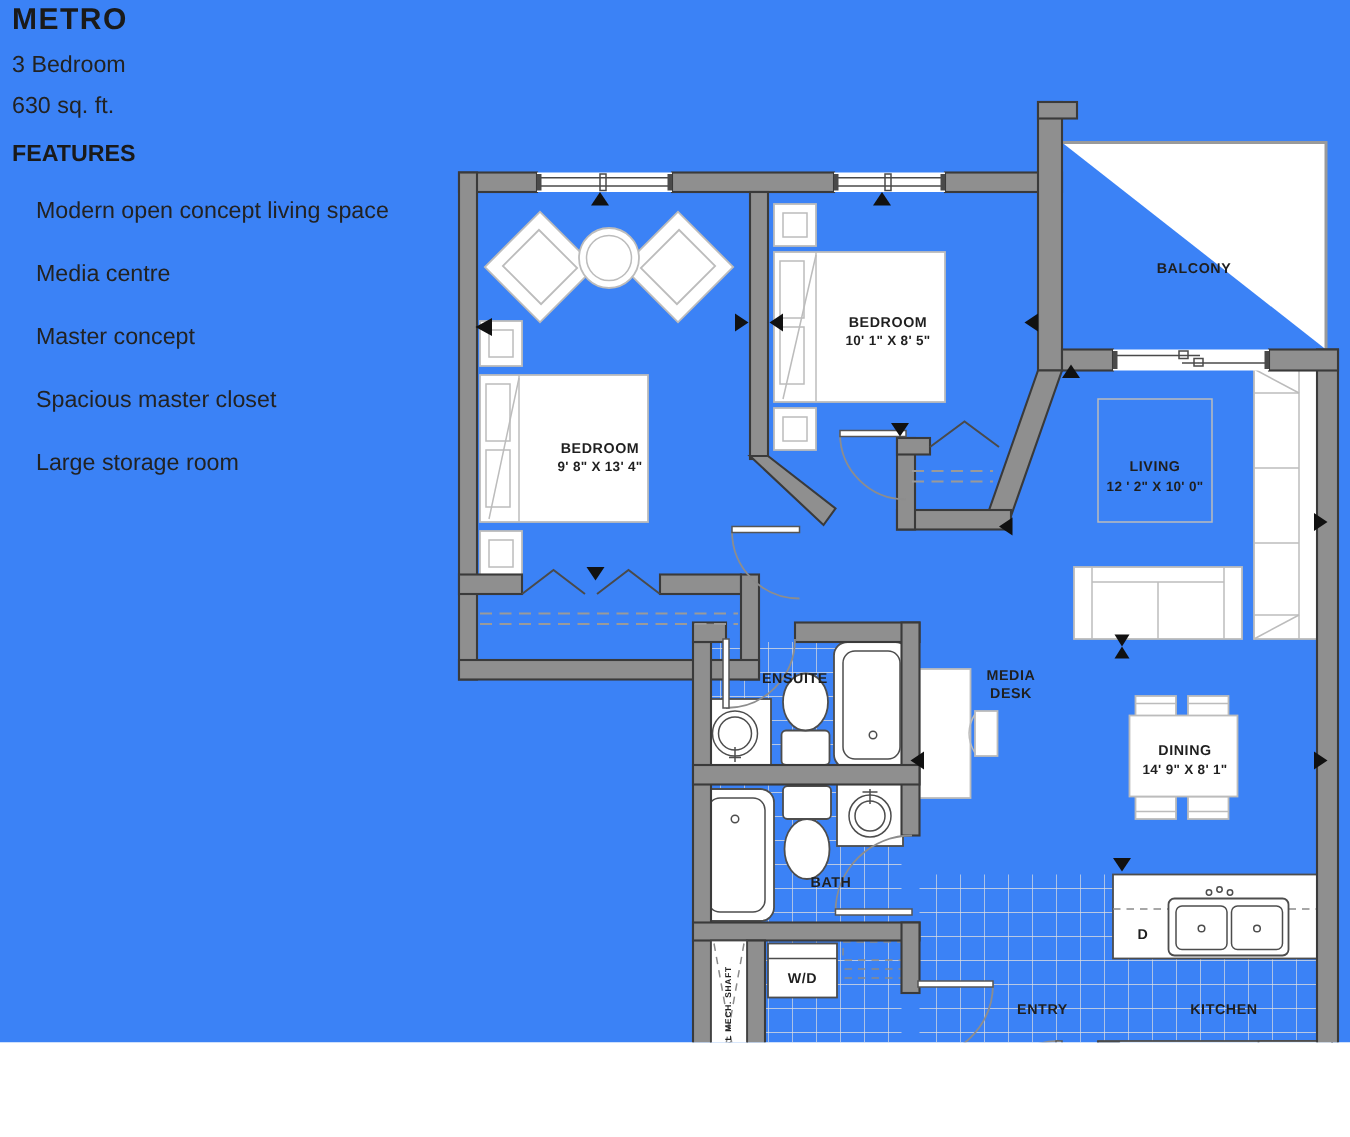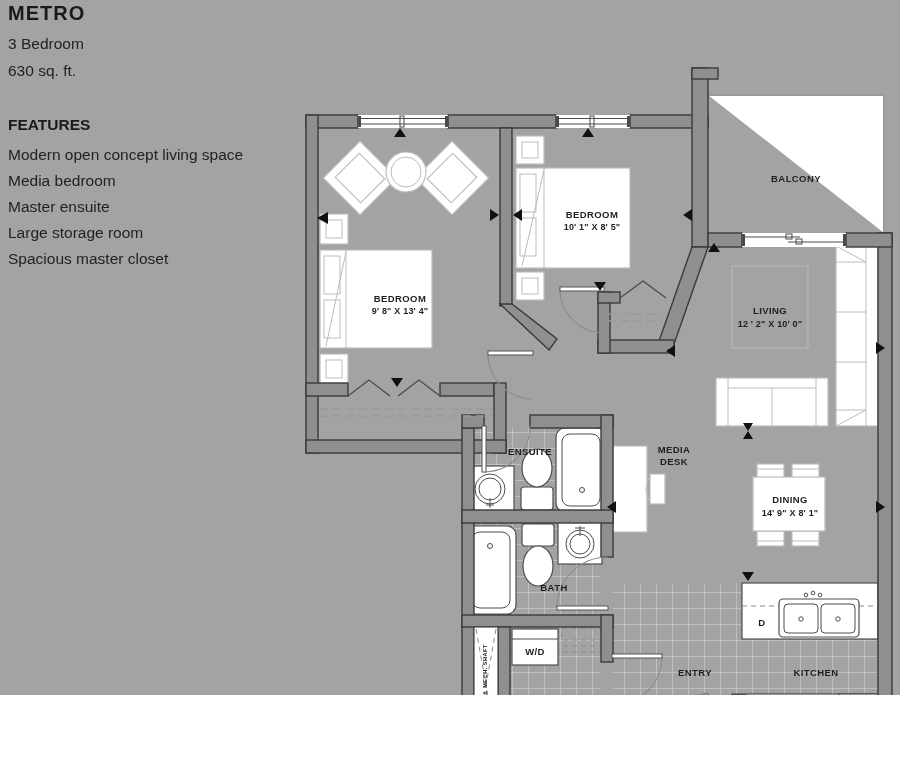--- a/index.html
+++ b/index.html
@@ -1,22 +1,22 @@
 <!DOCTYPE html>
 <html><head>
 <meta charset="utf-8">
 <style>
   html,body{margin:0;padding:0;background:#ffffff;}
-  #stage{position:relative;width:900px;height:695px;background:#a3a3a3;overflow:hidden;
+  #stage{position:relative;width:900px;height:695px;background:#3b82f6;overflow:hidden;
          font-family:"Liberation Sans",sans-serif;color:#1f1f1f;}
   #info{position:absolute;left:8px;top:2px;width:290px;}
   .title{font-size:20px;font-weight:bold;letter-spacing:1px;margin:0 0 10px 0;color:#1a1a1a;}
   .sub{font-size:15.5px;margin:0 0 9px 0;color:#222;}
-  .feat-head{font-size:15.5px;font-weight:bold;margin:36px 0 8px 0;color:#1a1a1a;}
-  .feat{font-size:15.5px;line-height:26px;margin:0;color:#222;}
+  .feat-head{font-size:15.5px;font-weight:bold;margin:14px 0 8px 0;color:#1a1a1a;}
+  .feat{font-size:15.5px;line-height:26px;margin:16px;color:#222;}
   svg{position:absolute;left:0;top:0;}
   svg text{font-family:"Liberation Sans",sans-serif;font-weight:bold;fill:#1f1f1f;}
   .room-label{font-size:9.5px;letter-spacing:.4px;}
   .dim-label{font-size:9px;letter-spacing:.2px;}
   .tiny-label{font-size:5.6px;letter-spacing:.5px;}
   .wall{stroke:#3a3a3a;stroke-width:1.4;}
   .furn{fill:#ffffff;stroke:#bcbcbc;stroke-width:1.2;}
   .furnl{stroke:#bcbcbc;stroke-width:1;fill:none;}
   .fix{fill:#ffffff;stroke:#4d4d4d;stroke-width:1.2;}
   .fixl{stroke:#4d4d4d;stroke-width:1;fill:none;}
@@ -32,24 +32,24 @@
 <body>
 
 <div id="stage">
 
   <div id="info">
     <p class="title">METRO</p>
     <p class="sub">3 Bedroom</p>
     <p class="sub">630 sq. ft.</p>
     <p class="feat-head">FEATURES</p>
     <p class="feat">Modern open concept living space</p>
-    <p class="feat">Media bedroom</p>
-    <p class="feat">Master ensuite</p>
+    <p class="feat">Media centre</p>
+    <p class="feat">Master concept</p>
+    <p class="feat">Spacious master closet</p>
     <p class="feat">Large storage room</p>
-    <p class="feat">Spacious master closet</p>
   </div>
 
   <svg width="900" height="758" viewBox="0 0 900 758">
     <defs>
       <pattern id="tile" width="16" height="16" patternUnits="userSpaceOnUse">
         <path d="M16 0 H0 V16" fill="none" stroke="#e0e0e0" stroke-width="0.9"></path>
       </pattern>
     </defs>
 
     <g>

